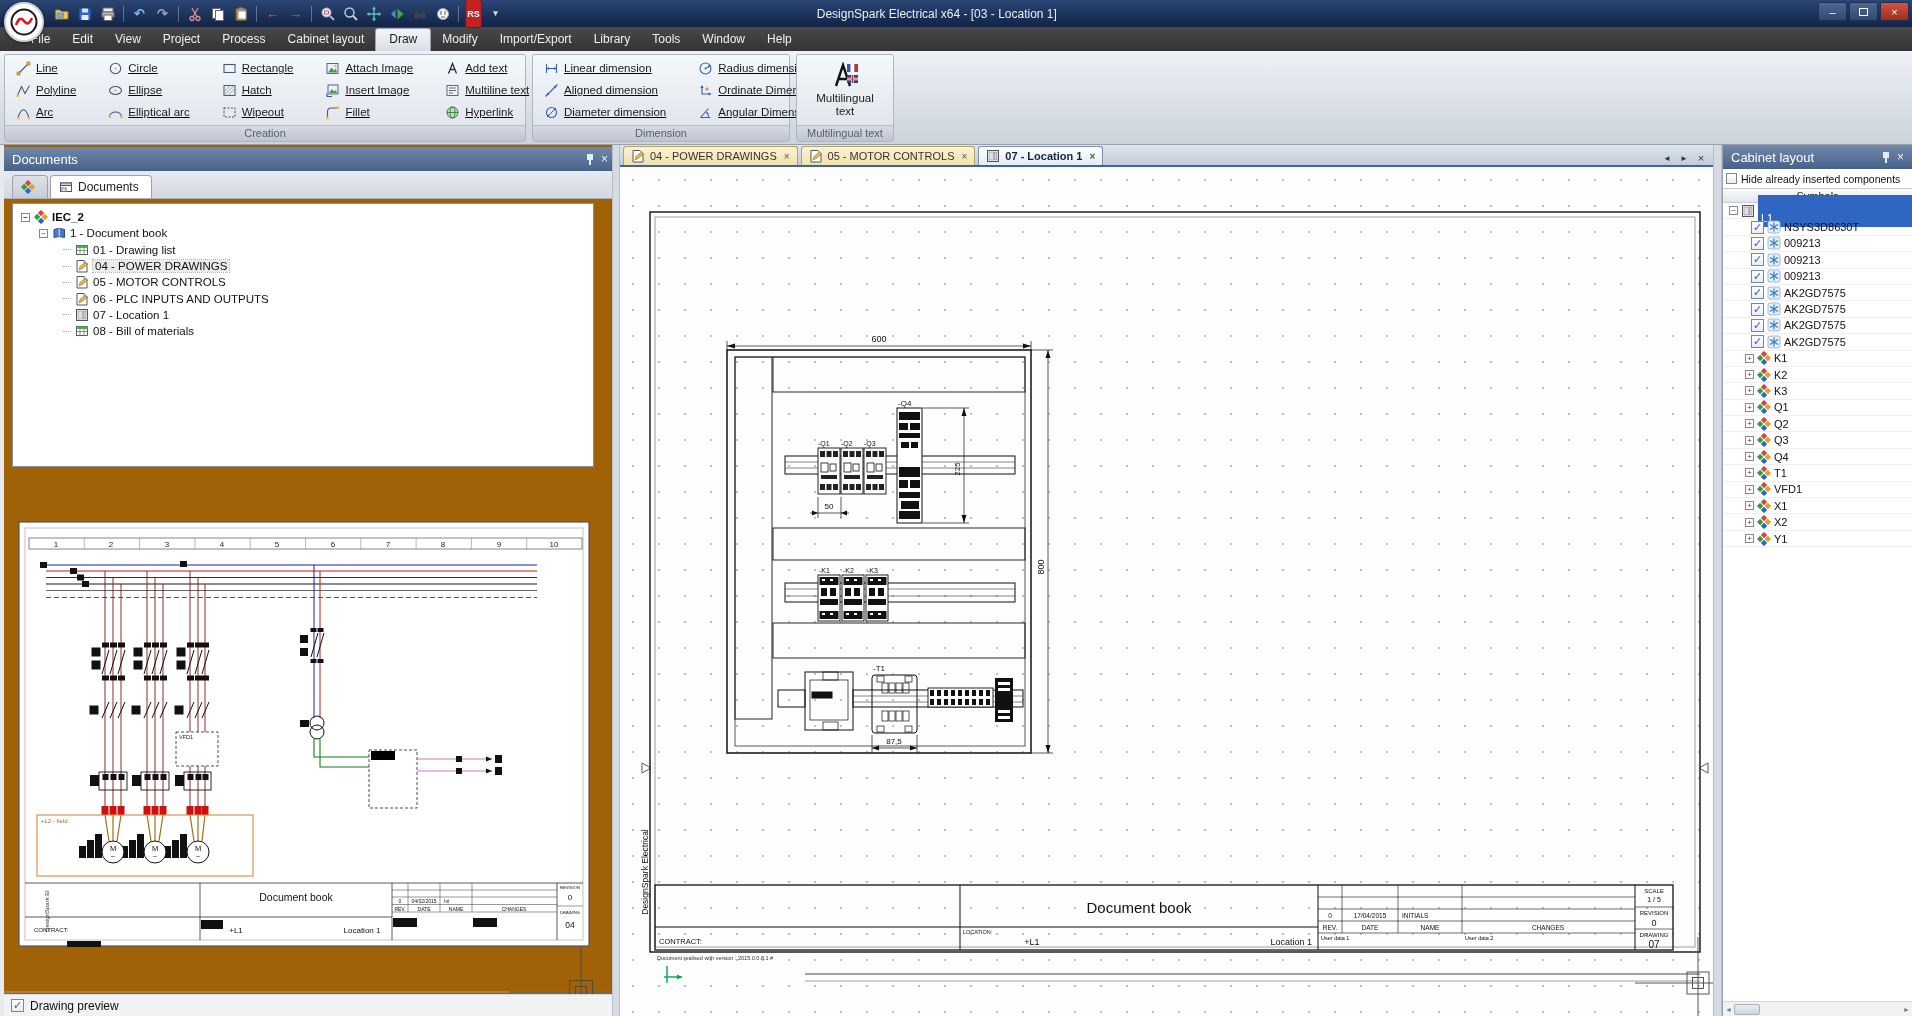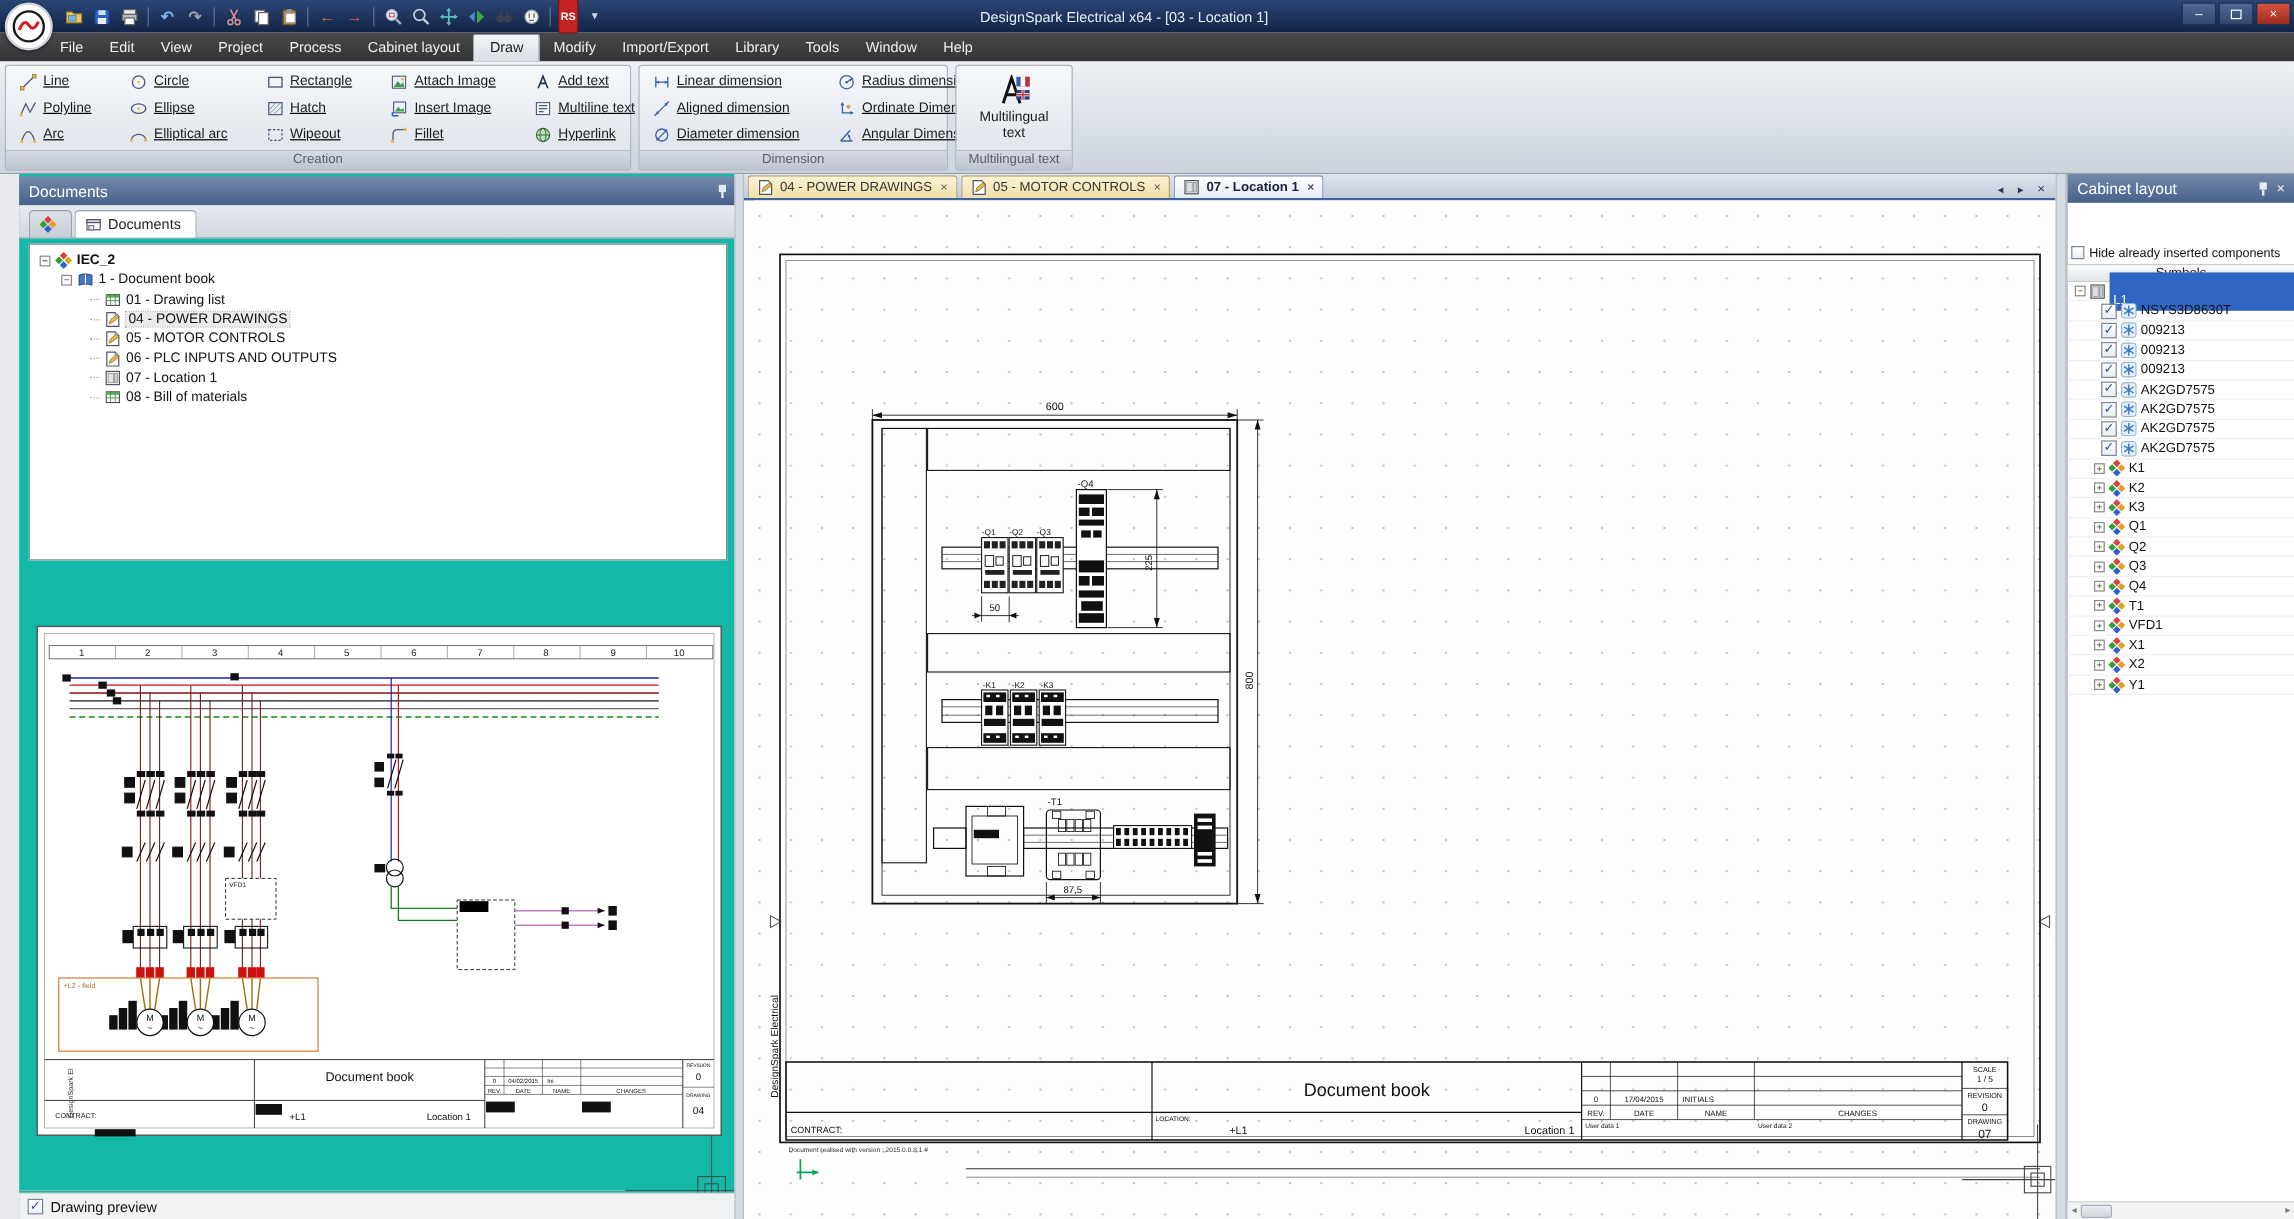--- a/index.html
+++ b/index.html
@@ -19,21 +19,21 @@
     font-weight:bold; display:flex; align-items:center; justify-content:center; border:1px solid #7e1414; }
   .title-text { position:absolute; left:50%; transform:translateX(-58%); font-size:12px; color:#e9eef7; }
   .win-controls { position:absolute; right:3px; top:2px; display:flex; gap:2px; }
   .wbtn { width:29px; height:19px; display:flex; align-items:center; justify-content:center;
     font-size:11px; color:#fff; background:linear-gradient(#4e6794,#32486e); border:1px solid #20304e; border-radius:2px; }
   .wbtn.close { background:linear-gradient(#d4543f,#9e2c1c); }
   .max-glyph { display:block; width:9px; height:8px; border:1px solid #fff; }
 
   
   .menubar { position:absolute; left:0; top:27px; width:1912px; height:24px;
-    background:linear-gradient(#49494b,#343436); display:flex; align-items:flex-end; padding-left:39px; z-index:20; }
+    background:linear-gradient(#49494b,#343436); display:flex; align-items:flex-end; padding-left:20px; z-index:20; }
   .menu-item { color:#efefef; font-size:12px; padding:4px 11px 5px; cursor:default; }
   .menu-item.active { background:linear-gradient(#f3f5f8,#d9dee5); color:#1a1a1a;
     border:1px solid #9aa4b4; border-bottom:none; border-radius:3px 3px 0 0; padding:3px 13px 5px; }
 
   
   .ribbon { position:absolute; left:0; top:51px; width:1912px; height:94px;
     background:linear-gradient(#eef1f5,#ccd3dc); border-bottom:1px solid #98a0ac; display:flex; gap:6px; padding:3px 4px 2px; }
   .rgroup { border:1px solid #aeb6c2; border-radius:3px; background:linear-gradient(#f5f8fb,#dde2e9);
     display:flex; flex-direction:column; }
   .rgroup-body { flex:1; padding:2px 7px; display:flex; align-items:center; }
@@ -49,21 +49,21 @@
   
   .panel-title { height:24px; background:linear-gradient(#7289aa,#47618a); color:#fff; font-size:13px;
     display:flex; align-items:center; padding:0 8px; }
   .pt-icons { margin-left:auto; display:flex; gap:7px; align-items:center; }
   .pin-icon { width:8px; height:11px; position:relative; }
   .pin-icon::before { content:""; position:absolute; left:1px; top:0; width:6px; height:6px; background:#e6ebf3; }
   .pin-icon::after { content:""; position:absolute; left:3.5px; top:6px; width:1.5px; height:5px; background:#e6ebf3; }
   .pt-x { font-size:12px; color:#eef2f8; line-height:1; }
 
   
-  .left-col { position:absolute; left:16px; top:145px; width:612px; height:871px; background:#14b8a6; }
+  .left-col { position:absolute; left:4px; top:145px; width:612px; height:871px; background:#a16207; }
   .doc-tabs { position:absolute; left:0; top:26px; width:612px; height:28px;
     background:linear-gradient(#e7eaef,#d3d8df); border-bottom:1px solid #a9b1bc; display:flex; align-items:flex-end; padding-left:8px; }
   .doc-tab { display:flex; align-items:center; gap:5px; padding:4px 12px 4px 8px; font-size:12px; color:#222;
     border:1px solid #9aa2ae; border-bottom:none; border-radius:4px 4px 0 0; background:linear-gradient(#dde1e7,#c8cdd5); margin-right:2px; }
   .doc-tab.active { background:#fff; }
   .tree-box { position:absolute; left:8px; top:58px; width:582px; height:264px; background:#fff;
     border:1px solid #8a9099; font-size:11.5px; color:#111; padding:5px 2px; }
   .tnode { display:flex; align-items:center; gap:4px; height:16.3px; }
   .ind1 { padding-left:6px; } .ind2 { padding-left:24px; } .ind3 { padding-left:48px; }
   .expander { width:9px; height:9px; border:1px solid #888; background:#fff; font-size:8px; line-height:7px;
@@ -96,21 +96,21 @@
   .dtab .x { font-size:10px; color:#555; margin-left:2px; }
   .tab-nav { margin-left:auto; display:flex; gap:3px; padding-right:5px; align-items:center; }
   .nav-b { width:14px; height:14px; font-size:8px; color:#2a3a55; display:flex; align-items:center; justify-content:center; }
   .canvas { position:relative; height:849px; background:#fdfdfd;
     background-image:radial-gradient(#bcc2cc 1px, transparent 1.3px); background-size:26px 26px; }
   .canvas > svg { position:absolute; left:0; top:0; }
 
   
   .right-panel { position:absolute; left:1722px; top:145px; width:190px; height:871px; background:#fff;
     display:flex; flex-direction:column; border-left:1px solid #9aa2ae; }
-  .hide-row { height:19px; display:flex; align-items:center; gap:4px; padding:0 3px; font-size:10.5px; color:#111;margin-top:32px; }
+  .hide-row { height:19px; display:flex; align-items:center; gap:4px; padding:0 3px; font-size:10.5px; color:#111; }
   .hide-row .cb { width:11px; height:11px; font-size:9px; line-height:9px; }
   .sym-header { height:15px; background:linear-gradient(#fbfbfc,#e2e6ec); border-top:1px solid #c8ccd3;
     border-bottom:1px solid #c8ccd3; text-align:center; font-size:11px; color:#222; line-height:14px; }
   .srow { height:16.4px; display:flex; align-items:center; gap:3px; font-size:11px; color:#111;
     border-bottom:1px solid #efefef; padding-left:6px; }
   .srow .lblbox { flex:1; background:#2f66c4; color:#fff; padding:16px 3px; height:14px; line-height:14px; }
   .srow.chk { padding-left:28px; }
   .srow.comp { padding-left:22px; }
   .rp-fill { flex:1; }
   .rp-scroll { height:15px; background:#f1f2f4; border-top:1px solid #d4d4d4; display:flex; align-items:center;

